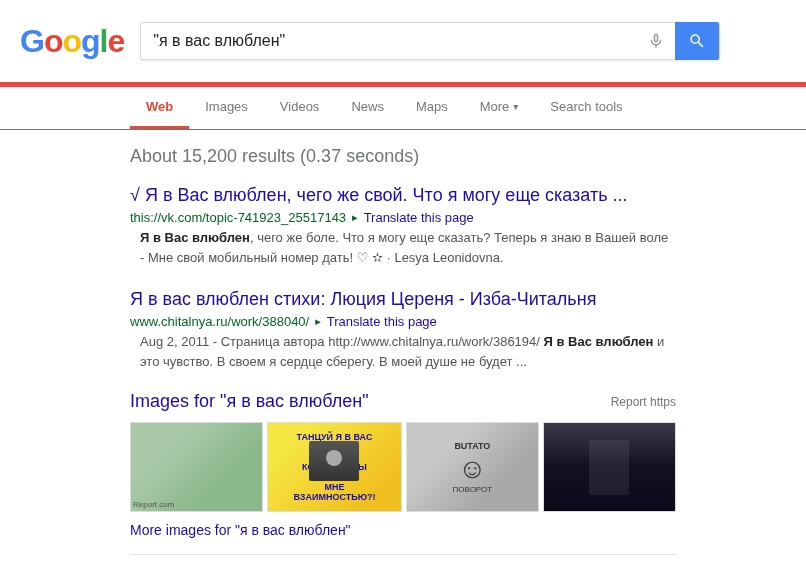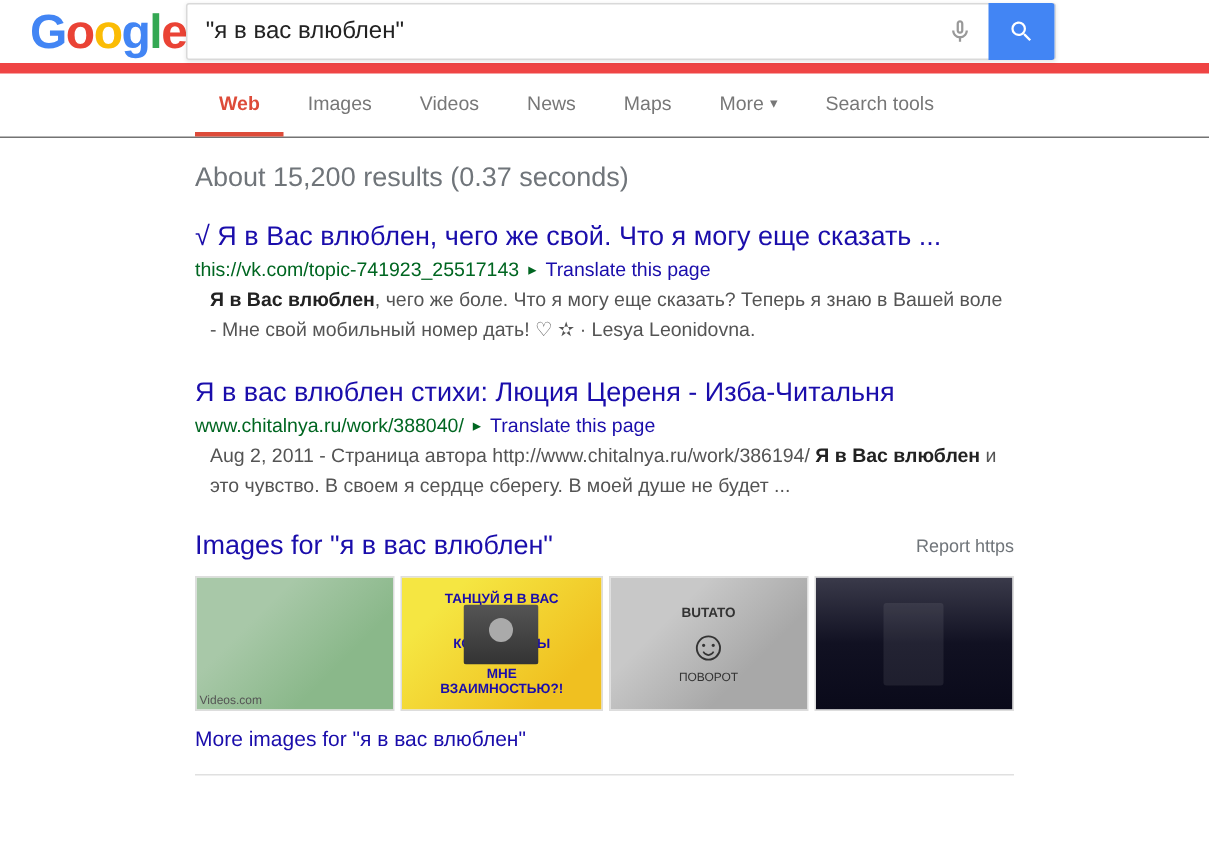--- a/index.html
+++ b/index.html
@@ -2,22 +2,23 @@
 <html><head>
   <meta charset="utf-8">
   <style>
     * { margin: 0; padding: 0; box-sizing: border-box; }
     body { font-family: Arial, sans-serif; background: #fff; font-size: 14px; color: #222; }
 
     
     #header {
       display: flex;
       align-items: center;
-      padding: 2px 20px;
-      border-bottom: 7px solid #ef4444;
+      padding: 22px 20px;
+      border-bottom: 5px solid #ef4444;
+      gap: 16px;
     }
     #logo {
       font-size: 32px;
       font-weight: bold;
       letter-spacing: -1px;
       user-select: none;
     }
     .logo-g { color: #4285F4; }
     .logo-o1 { color: #EA4335; }
     .logo-o2 { color: #FBBC05; }
@@ -288,21 +289,21 @@
     </div>
   </div>
 
   <div id="images-section">
     <div id="images-header">
       <a id="images-title">Images for "я в вас влюблен"</a>
       <span id="report-images">Report https</span>
     </div>
     <div id="images-grid">
       <div class="img-box img1">
-        <div style="position:absolute;bottom:2px;left:2px;font-size:8px;color:#555;">Videos.com</div>
+        <div style="position:absolute;bottom:2px;left:2px;font-size:8px;color:#555;">Report.com</div>
       </div>
       <div class="img-box img2">
         <div class="img2-text">ТАНЦУЙ Я В ВАС<br>ВЛЮБЛЕН!<br><br>КОГДА ЖЕ ВЫ ОТВЕТИТЕ<br>МНЕ ВЗАИМНОСТЬЮ?!</div>
         <div style="position:absolute;bottom:30px;left:50%;transform:translateX(-50%);width:50px;height:40px;background:#222;border-radius:2px;overflow:hidden;">
           <div style="width:100%;height:100%;background:linear-gradient(#555,#333);display:flex;align-items:center;justify-content:center;">
             <div style="width:16px;height:16px;background:#aaa;border-radius:50%;margin-top:-6px;"></div>
           </div>
         </div>
       </div>
       <div class="img-box img3">

